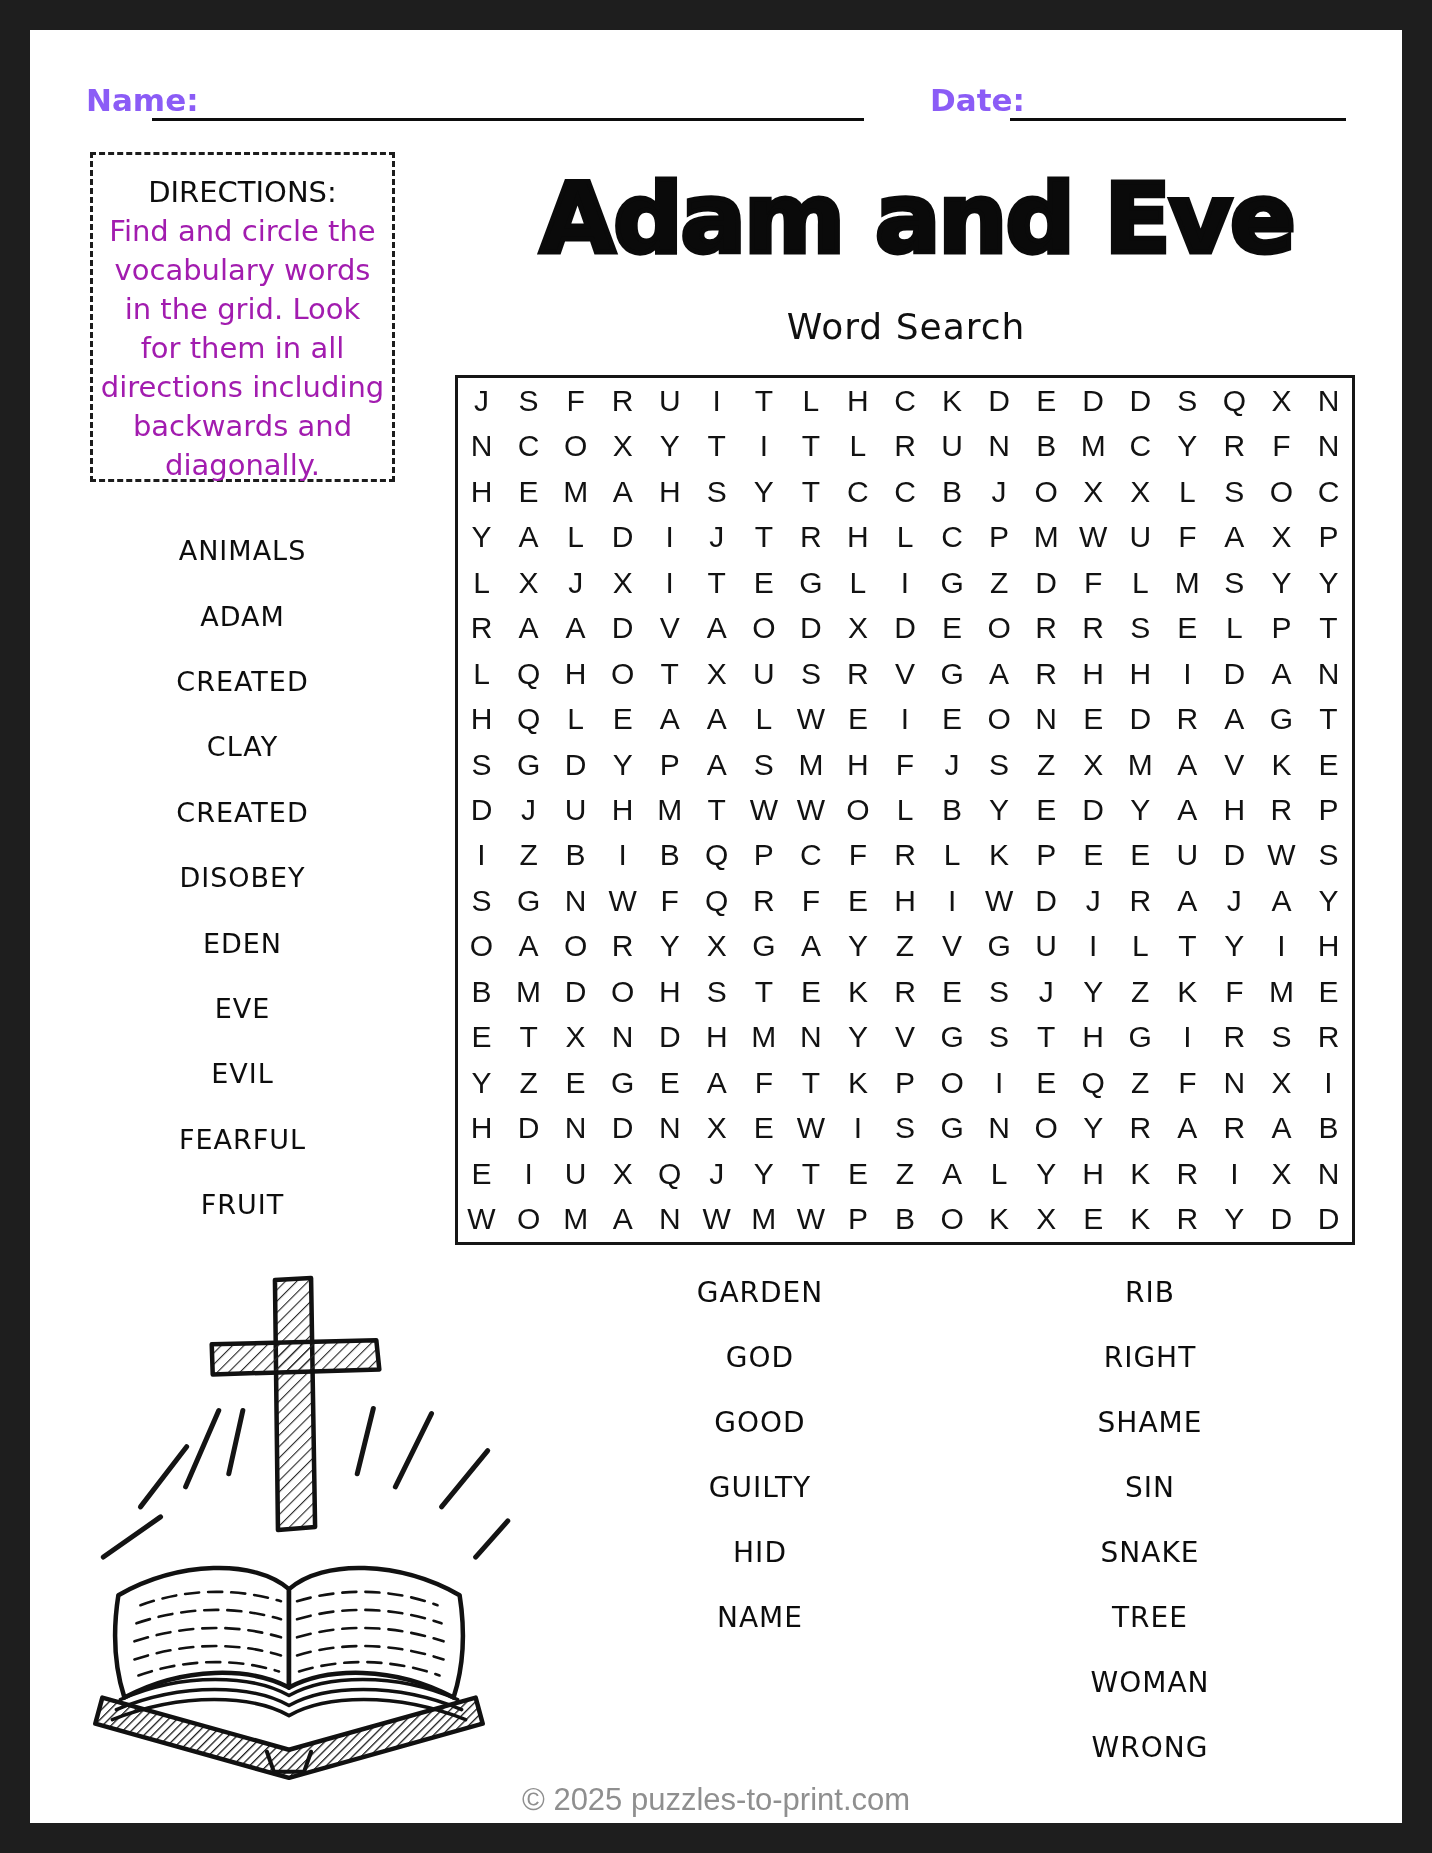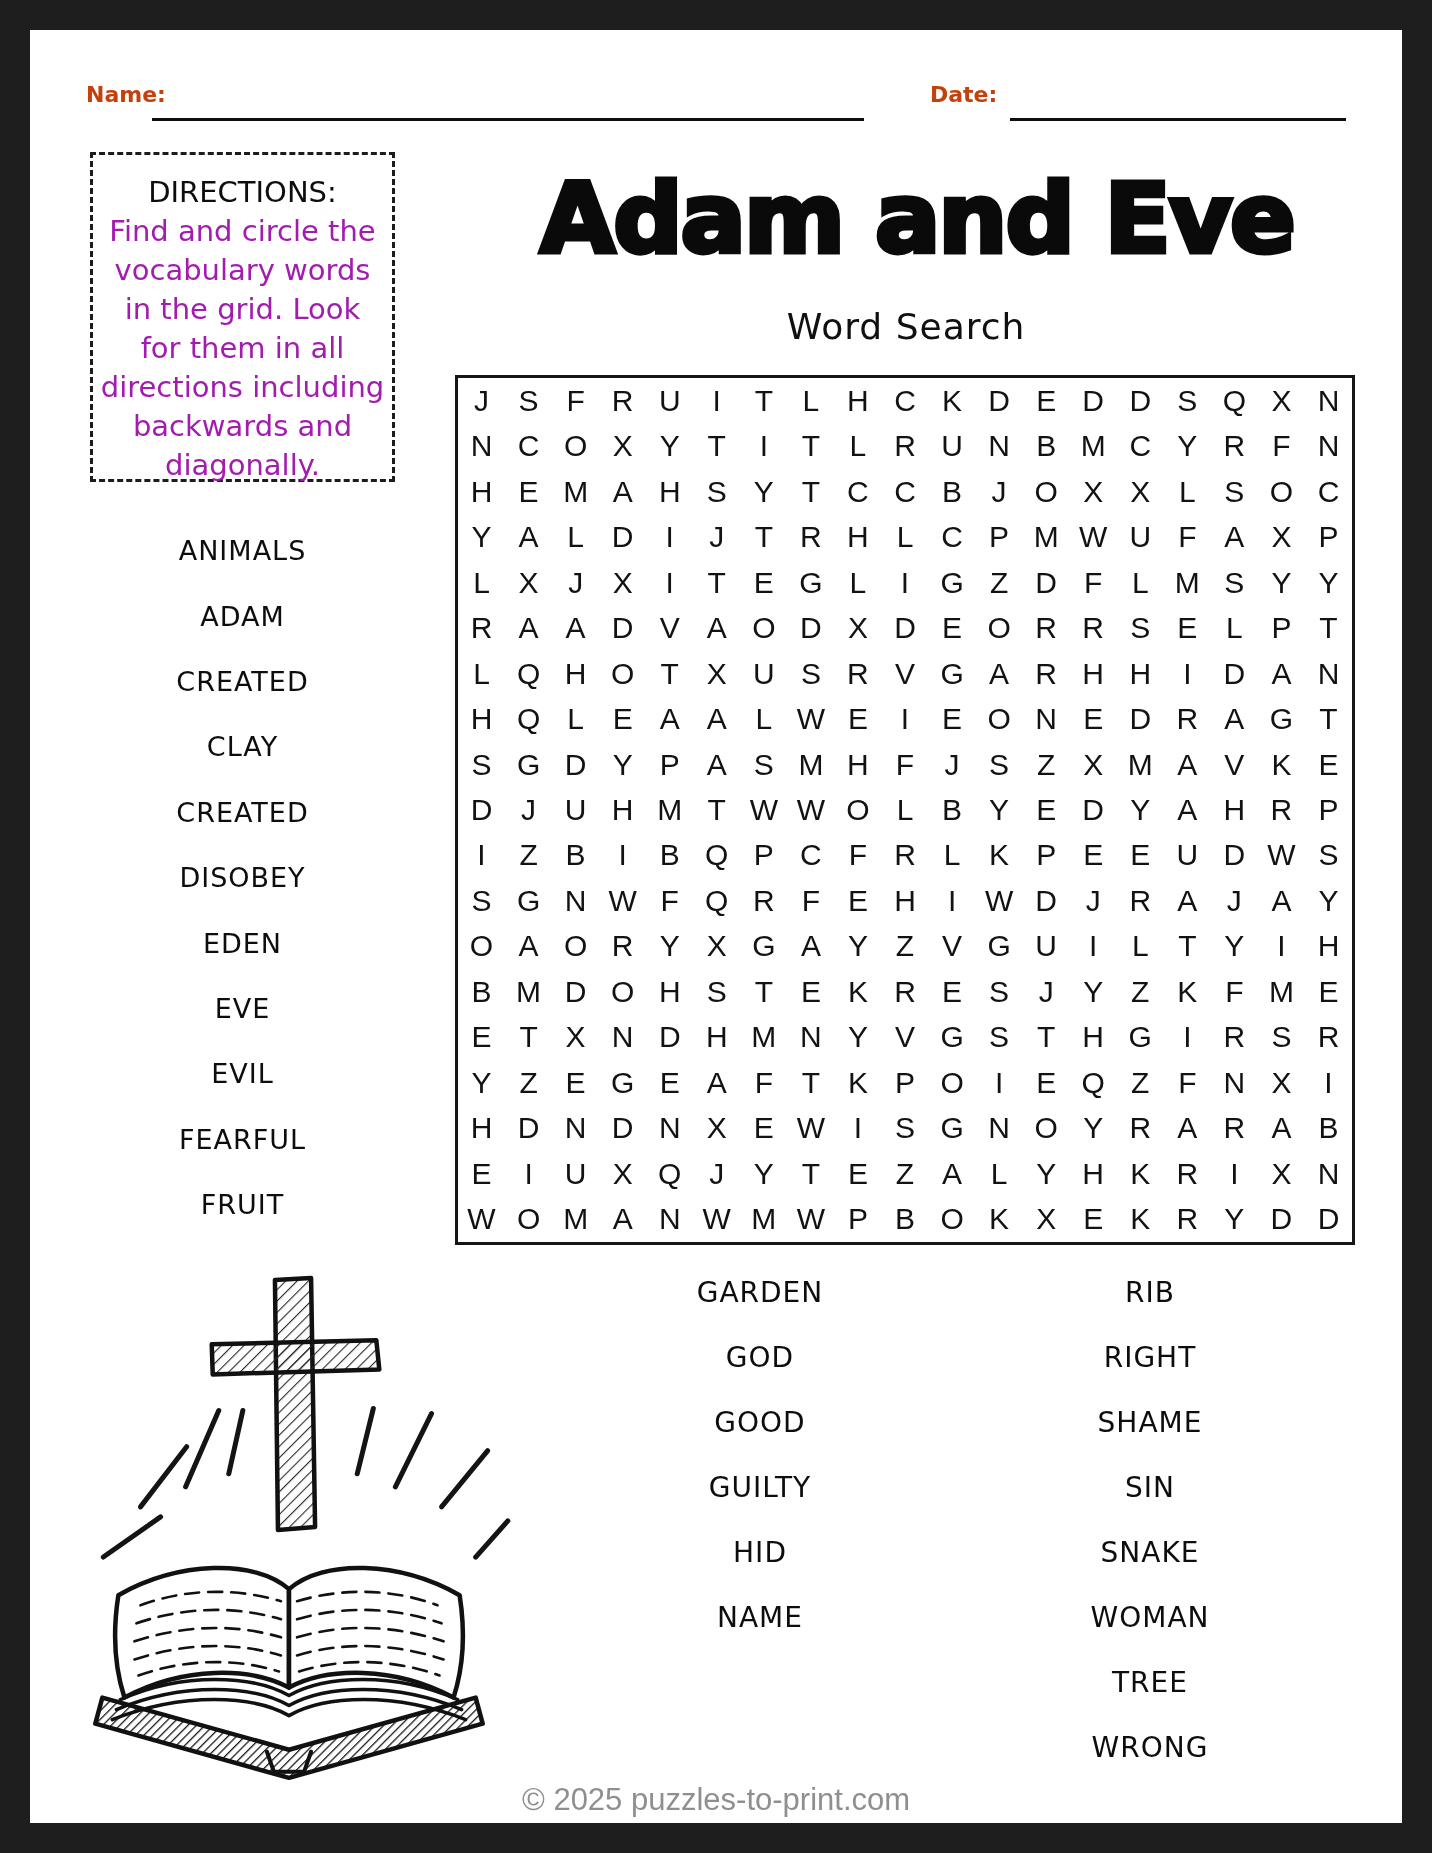--- a/index.html
+++ b/index.html
@@ -4,21 +4,21 @@
 <style>
   html,body{margin:0;padding:0;background:#4a4a4a;}
   .page{
     position:relative;width:1432px;height:1853px;margin:0 auto;
     background:#ffffff;overflow:hidden;
     font-family:"DejaVu Sans",sans-serif;color:#111;
   }
   .page-border{position:absolute;inset:0;box-shadow:inset 0 0 0 30px #1e1e1e;pointer-events:none;z-index:9;}
 
   
-  .nd-label{position:absolute;top:82px;font-size:22px;font-weight:600;color:#c2410c;}
+  .nd-label{position:absolute;top:82px;font-size:31px;font-weight:600;color:#8b5cf6;}
   .name-label{left:86px;}
   .date-label{left:930px;}
   .blank{position:absolute;top:84px;height:34px;border-bottom:3px solid #0d0d0d;}
   .name-blank{left:152px;width:712px;}
   .date-blank{left:1010px;width:336px;}
 
   
   .directions{
     position:absolute;left:90px;top:152px;width:305px;height:330px;
     box-sizing:border-box;border:3px dashed #1c1c1c;
@@ -540,21 +540,21 @@
       <div class="bottom-word">GUILTY</div>
       <div class="bottom-word">HID</div>
       <div class="bottom-word">NAME</div>
     </div>
   <div class="bottom-words bw-right">
       <div class="bottom-word">RIB</div>
       <div class="bottom-word">RIGHT</div>
       <div class="bottom-word">SHAME</div>
       <div class="bottom-word">SIN</div>
       <div class="bottom-word">SNAKE</div>
+      <div class="bottom-word">TREE</div>
       <div class="bottom-word">WOMAN</div>
-      <div class="bottom-word">TREE</div>
       <div class="bottom-word">WRONG</div>
     </div>
 
   <div class="footer">© 2025 puzzles-to-print.com</div>
 
   <div class="page-border"></div>
 </div>
 
 </body></html>

